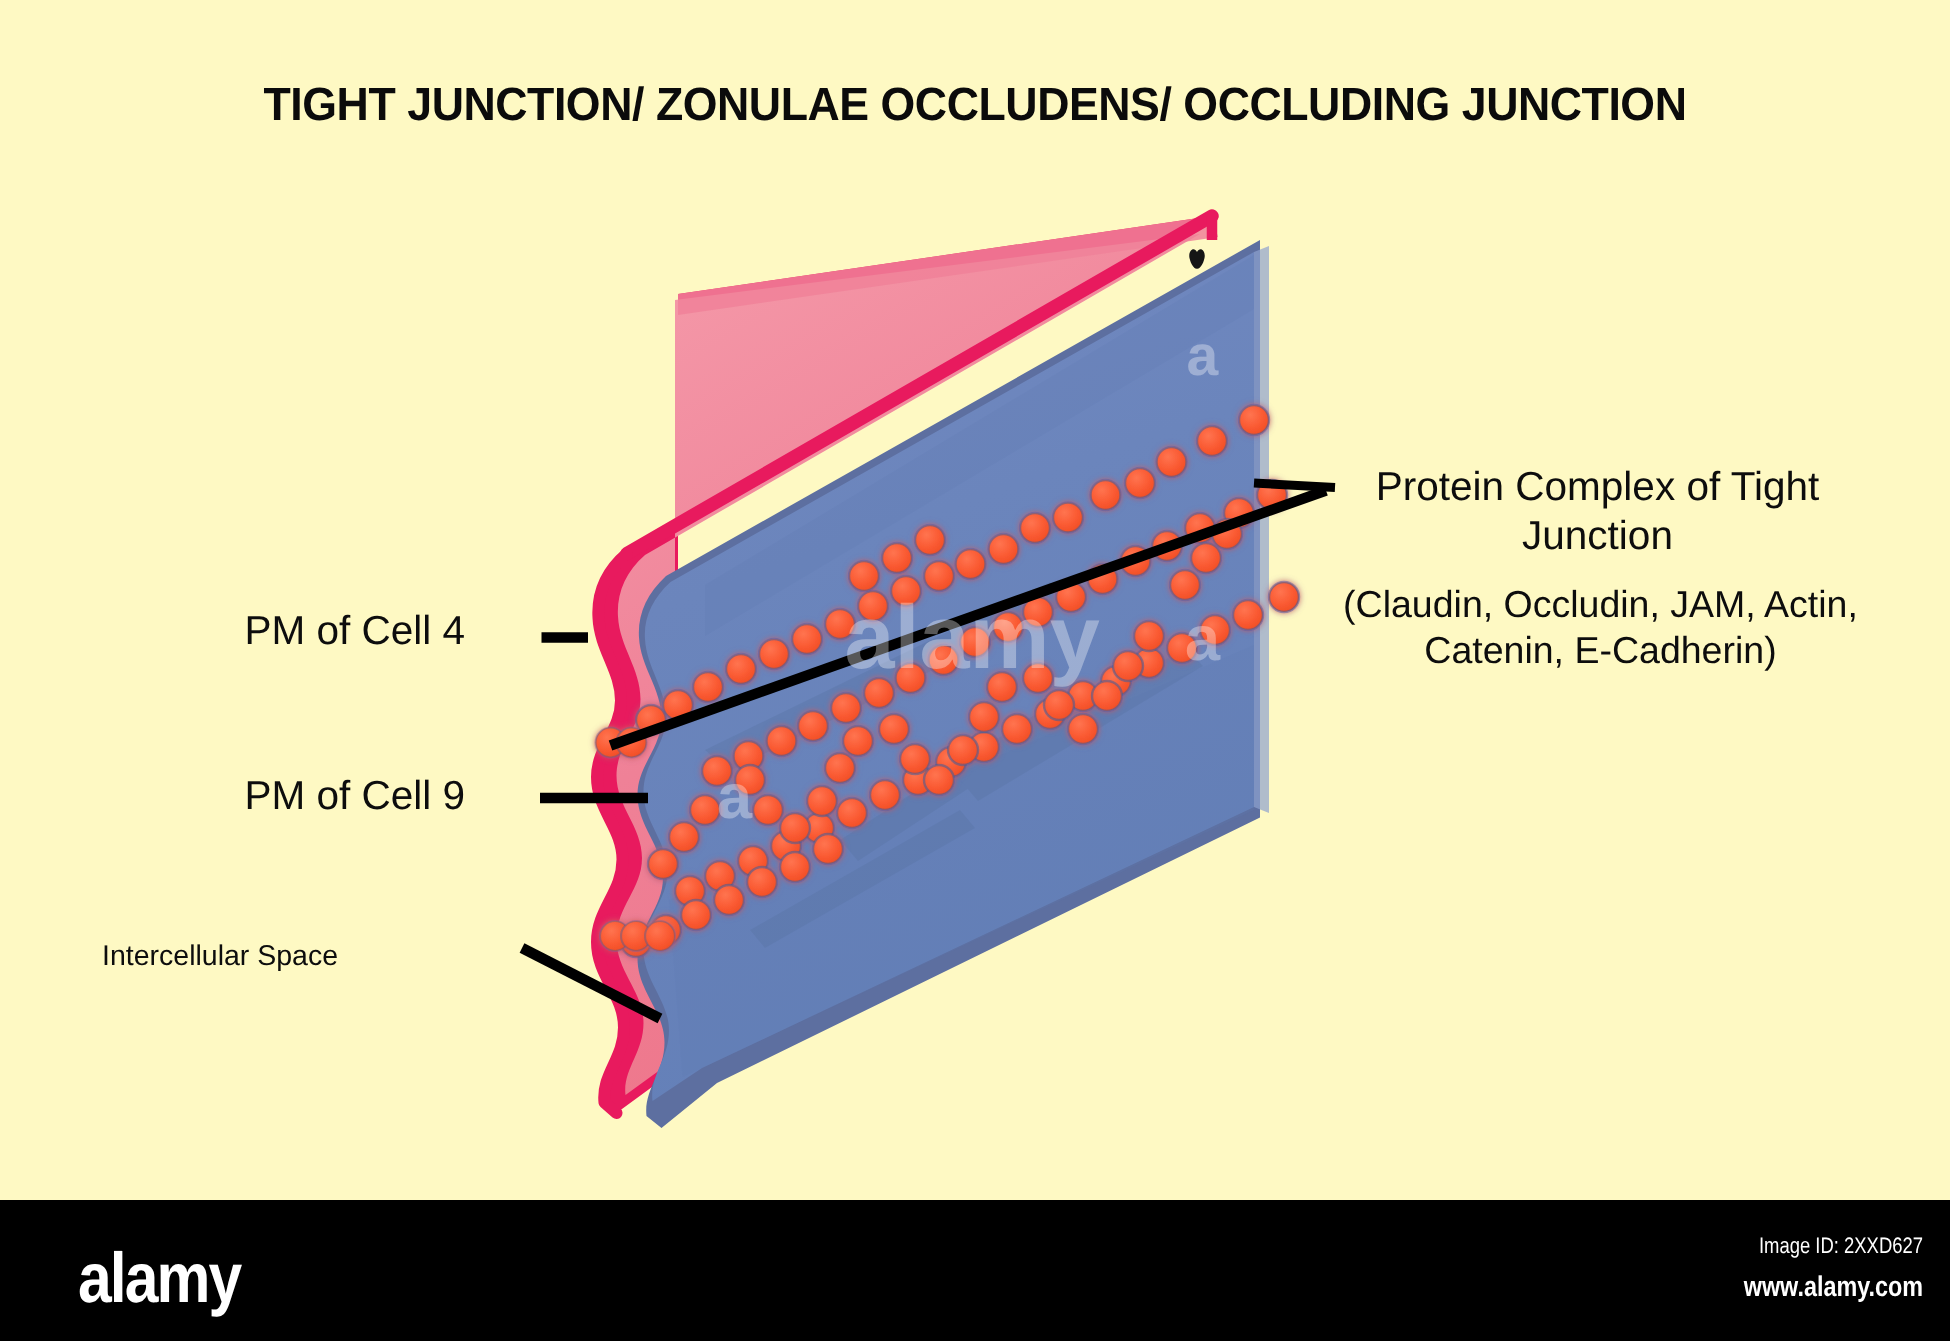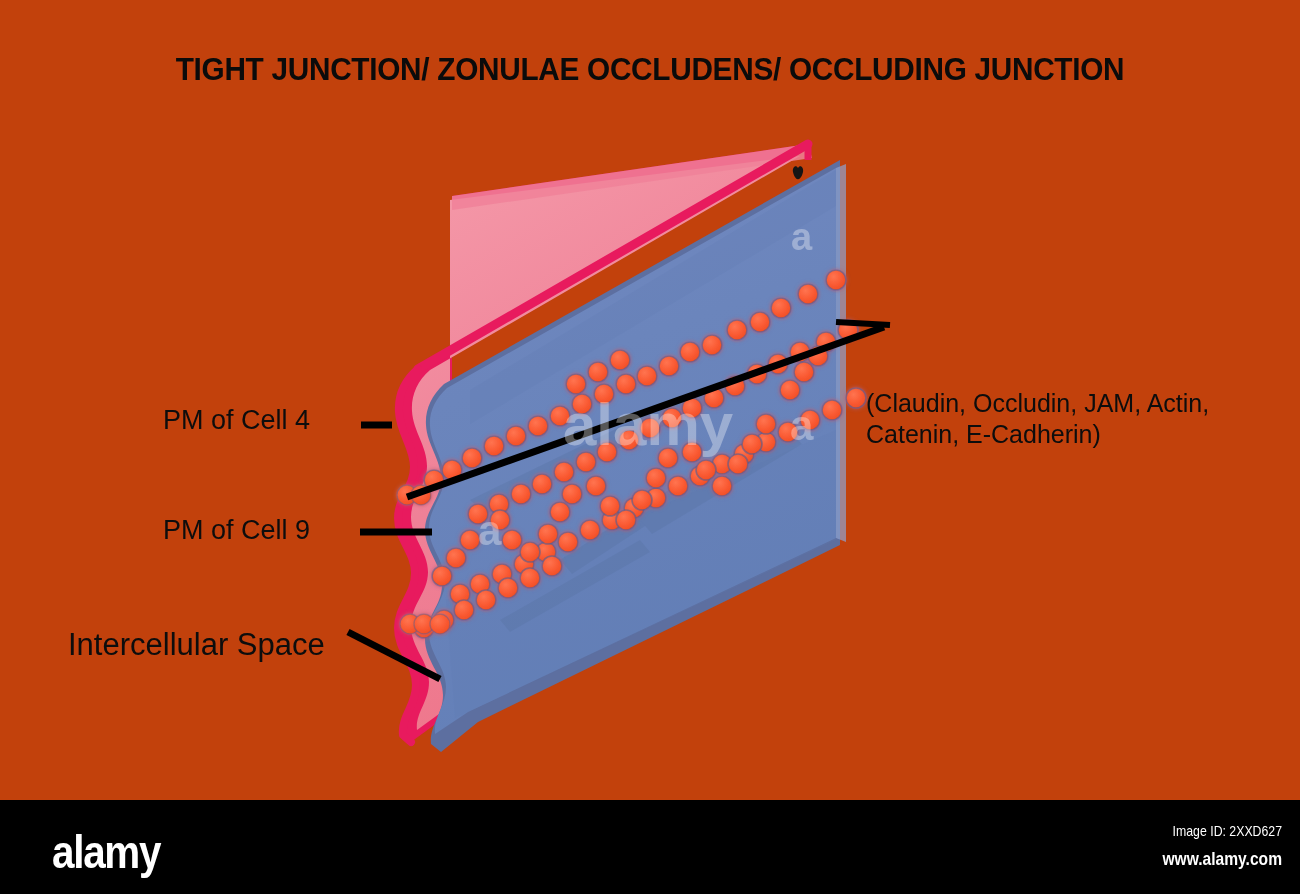--- a/index.html
+++ b/index.html
@@ -8,21 +8,21 @@
     padding: 0;
     background: #ffffff;
   }
   body {
     font-family: "Liberation Sans", sans-serif;
   }
   #page {
     position: relative;
     width: 1300px;
     height: 894px;
-    background: #c2410c;
+    background: #fef9c3;
     overflow: hidden;
   }
 
   
   #diagram-title {
     position: absolute;
     left: 0;
     top: 52px;
     width: 1300px;
     text-align: center;
@@ -62,37 +62,37 @@
     font-size: 27px;
   }
   #label-pm-cell-2 {
     left: 163px;
     top: 515px;
     font-size: 27px;
   }
   #label-intercellular-space {
     left: 68px;
     top: 627px;
-    font-size: 31px;
+    font-size: 19px;
   }
   #label-protein-complex {
     left: 905px;
     top: 308px;
     font-size: 27px;
     line-height: 33px;
     text-align: center;
     white-space: normal;
     width: 320px;
   }
   #label-protein-components {
     left: 866px;
     top: 388px;
     font-size: 25px;
     line-height: 31px;
-    text-align: left;
+    text-align: center;
     white-space: normal;
     width: 402px;
   }
 
   
   #footer-bar {
     position: absolute;
     left: 0;
     top: 800px;
     width: 1300px;
@@ -405,20 +405,21 @@
       </g>
     </svg>
   </div>
 
   <div class="callout" id="label-pm-cell-1">PM of Cell 4</div>
 
   <div class="callout" id="label-pm-cell-2">PM of Cell 9</div>
 
   <div class="callout" id="label-intercellular-space">Intercellular Space</div>
 
+  <div class="callout" id="label-protein-complex">Protein Complex of Tight Junction</div>
 
   <div class="callout" id="label-protein-components">(Claudin, Occludin, JAM, Actin, Catenin, E-Cadherin)</div>
 
   <div id="footer-bar">
     <div id="alamy-logo">alamy</div>
     <div id="footer-image-id">Image ID: 2XXD627</div>
     <div id="footer-website">www.alamy.com</div>
   </div>
 
 </div>

